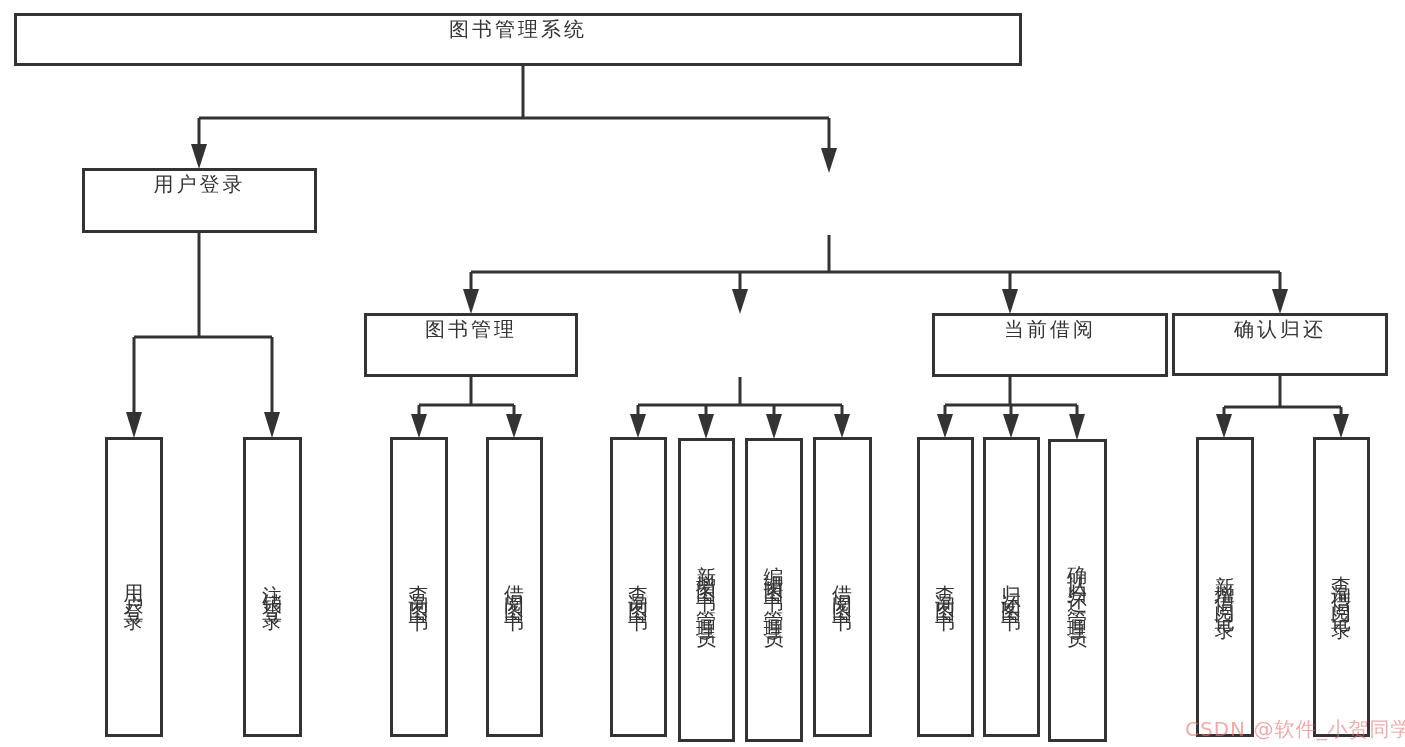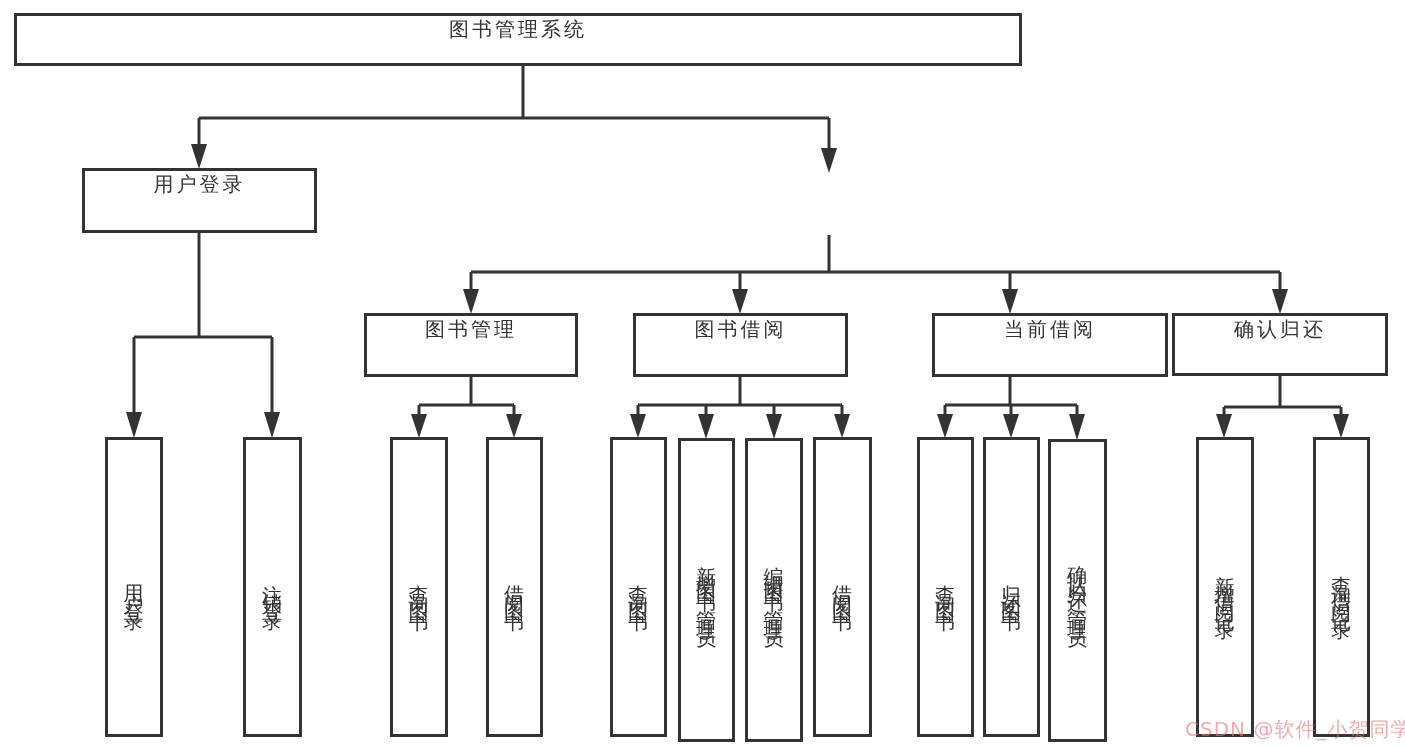--- a/index.html
+++ b/index.html
@@ -120,23 +120,20 @@
     <span>图书管理系统</span>
   </div>
 
   <div class="hbox" style="left:82px;top:168px;width:235px;height:65px">
     <span>用户登录</span>
   </div>
 
   <div class="hbox" style="left:364px;top:313px;width:214px;height:64px">
     <span>图书管理</span>
   </div>
-  <div class="hbox" style="left:633px;top:313px;width:215px;height:64px">
-    <span>图书借阅</span>
-  </div>
   <div class="hbox" style="left:932px;top:313px;width:236px;height:64px">
     <span>当前借阅</span>
   </div>
   <div class="hbox" style="left:1172px;top:313px;width:216px;height:63px">
     <span>确认归还</span>
   </div>
 
   <div class="vbox" style="left:105px;top:437px;width:58px;height:300px">
     <span>用户登录</span>
   </div>

